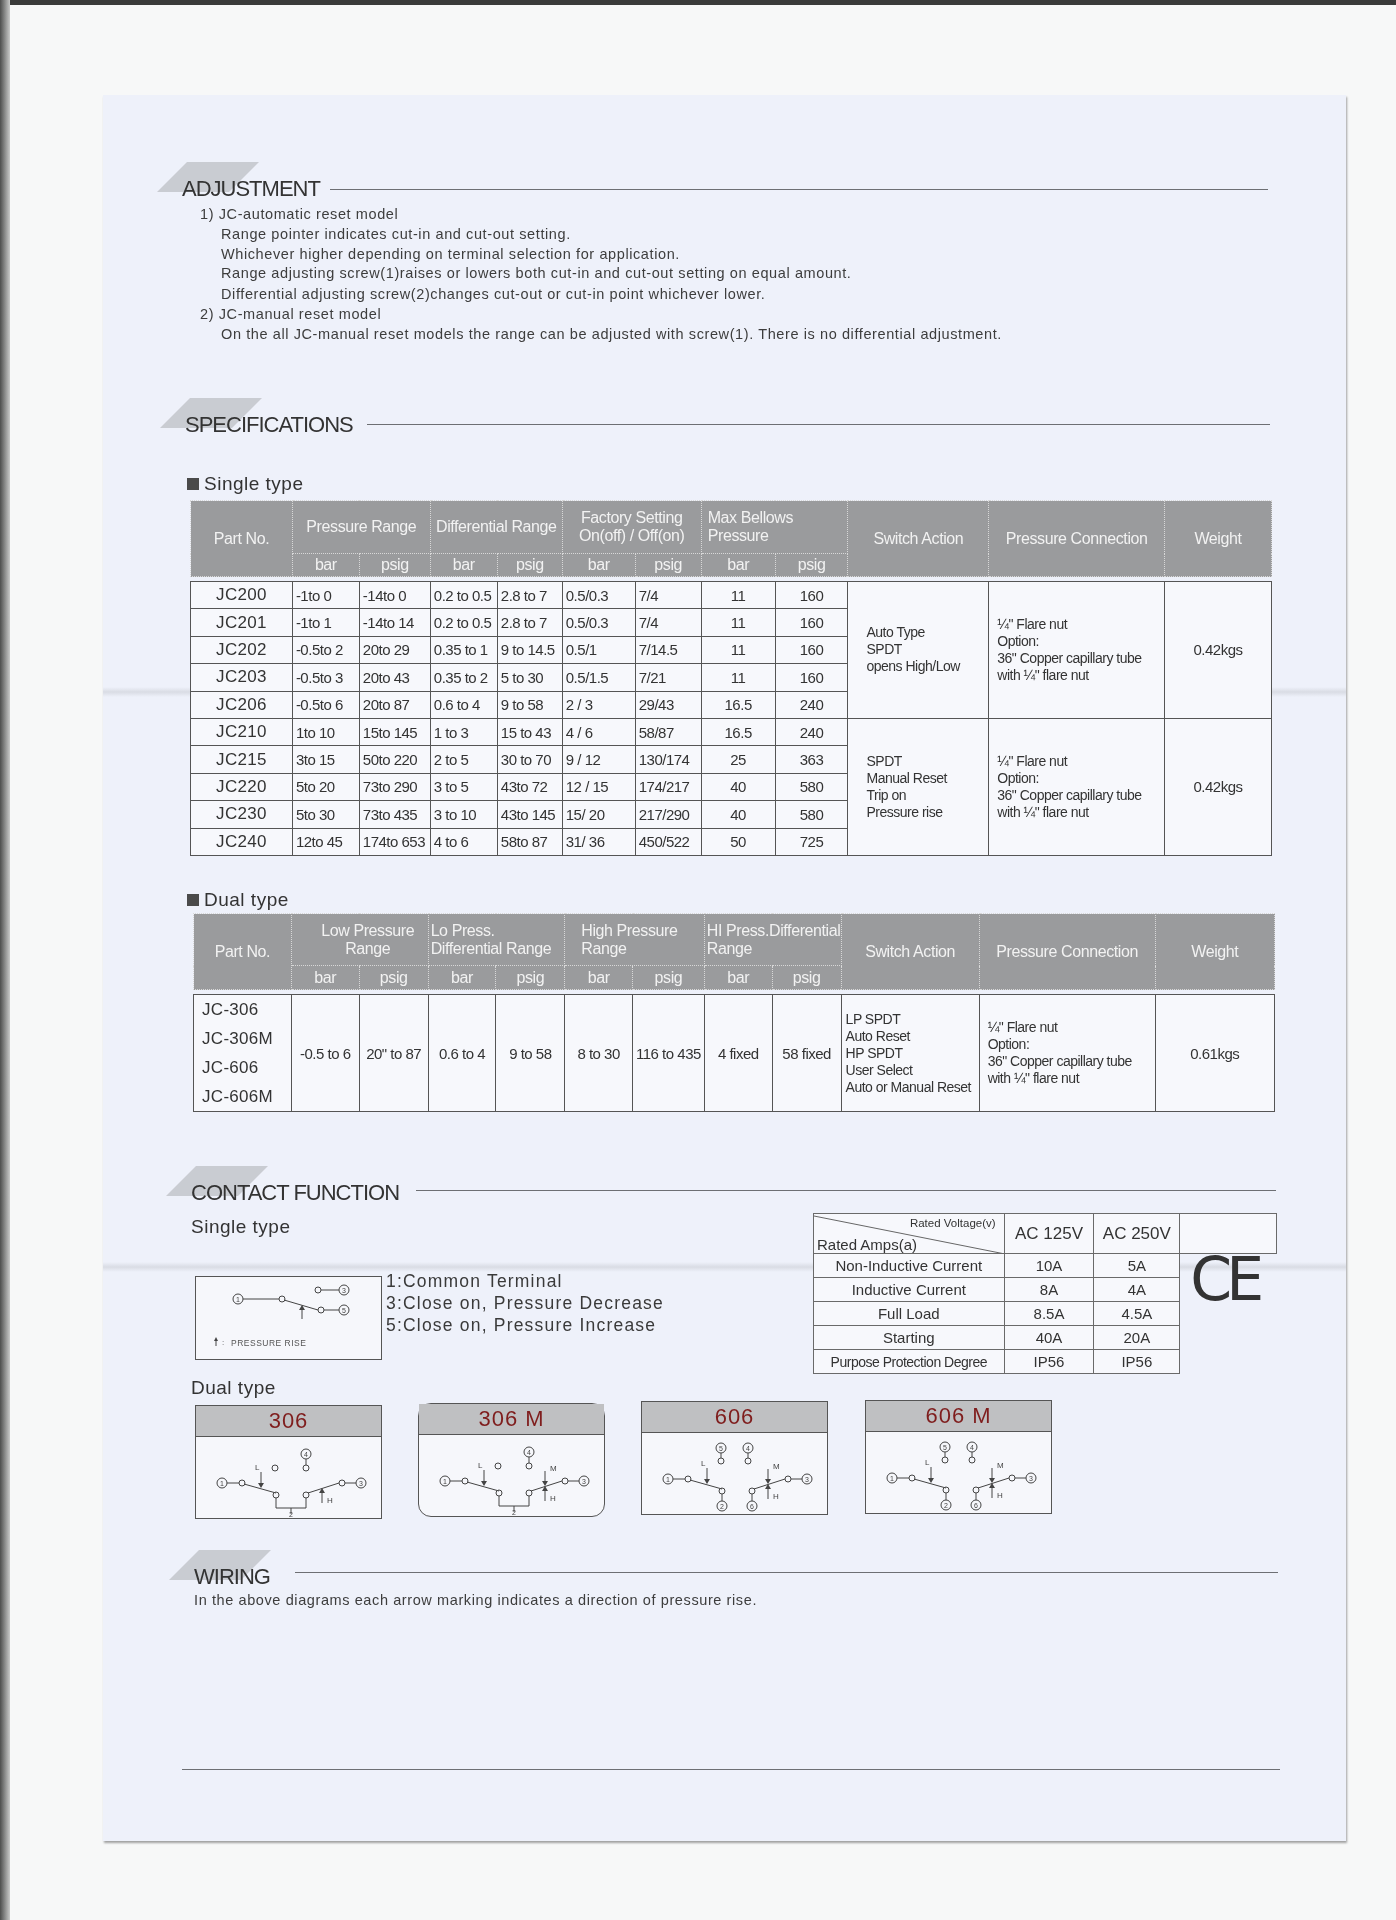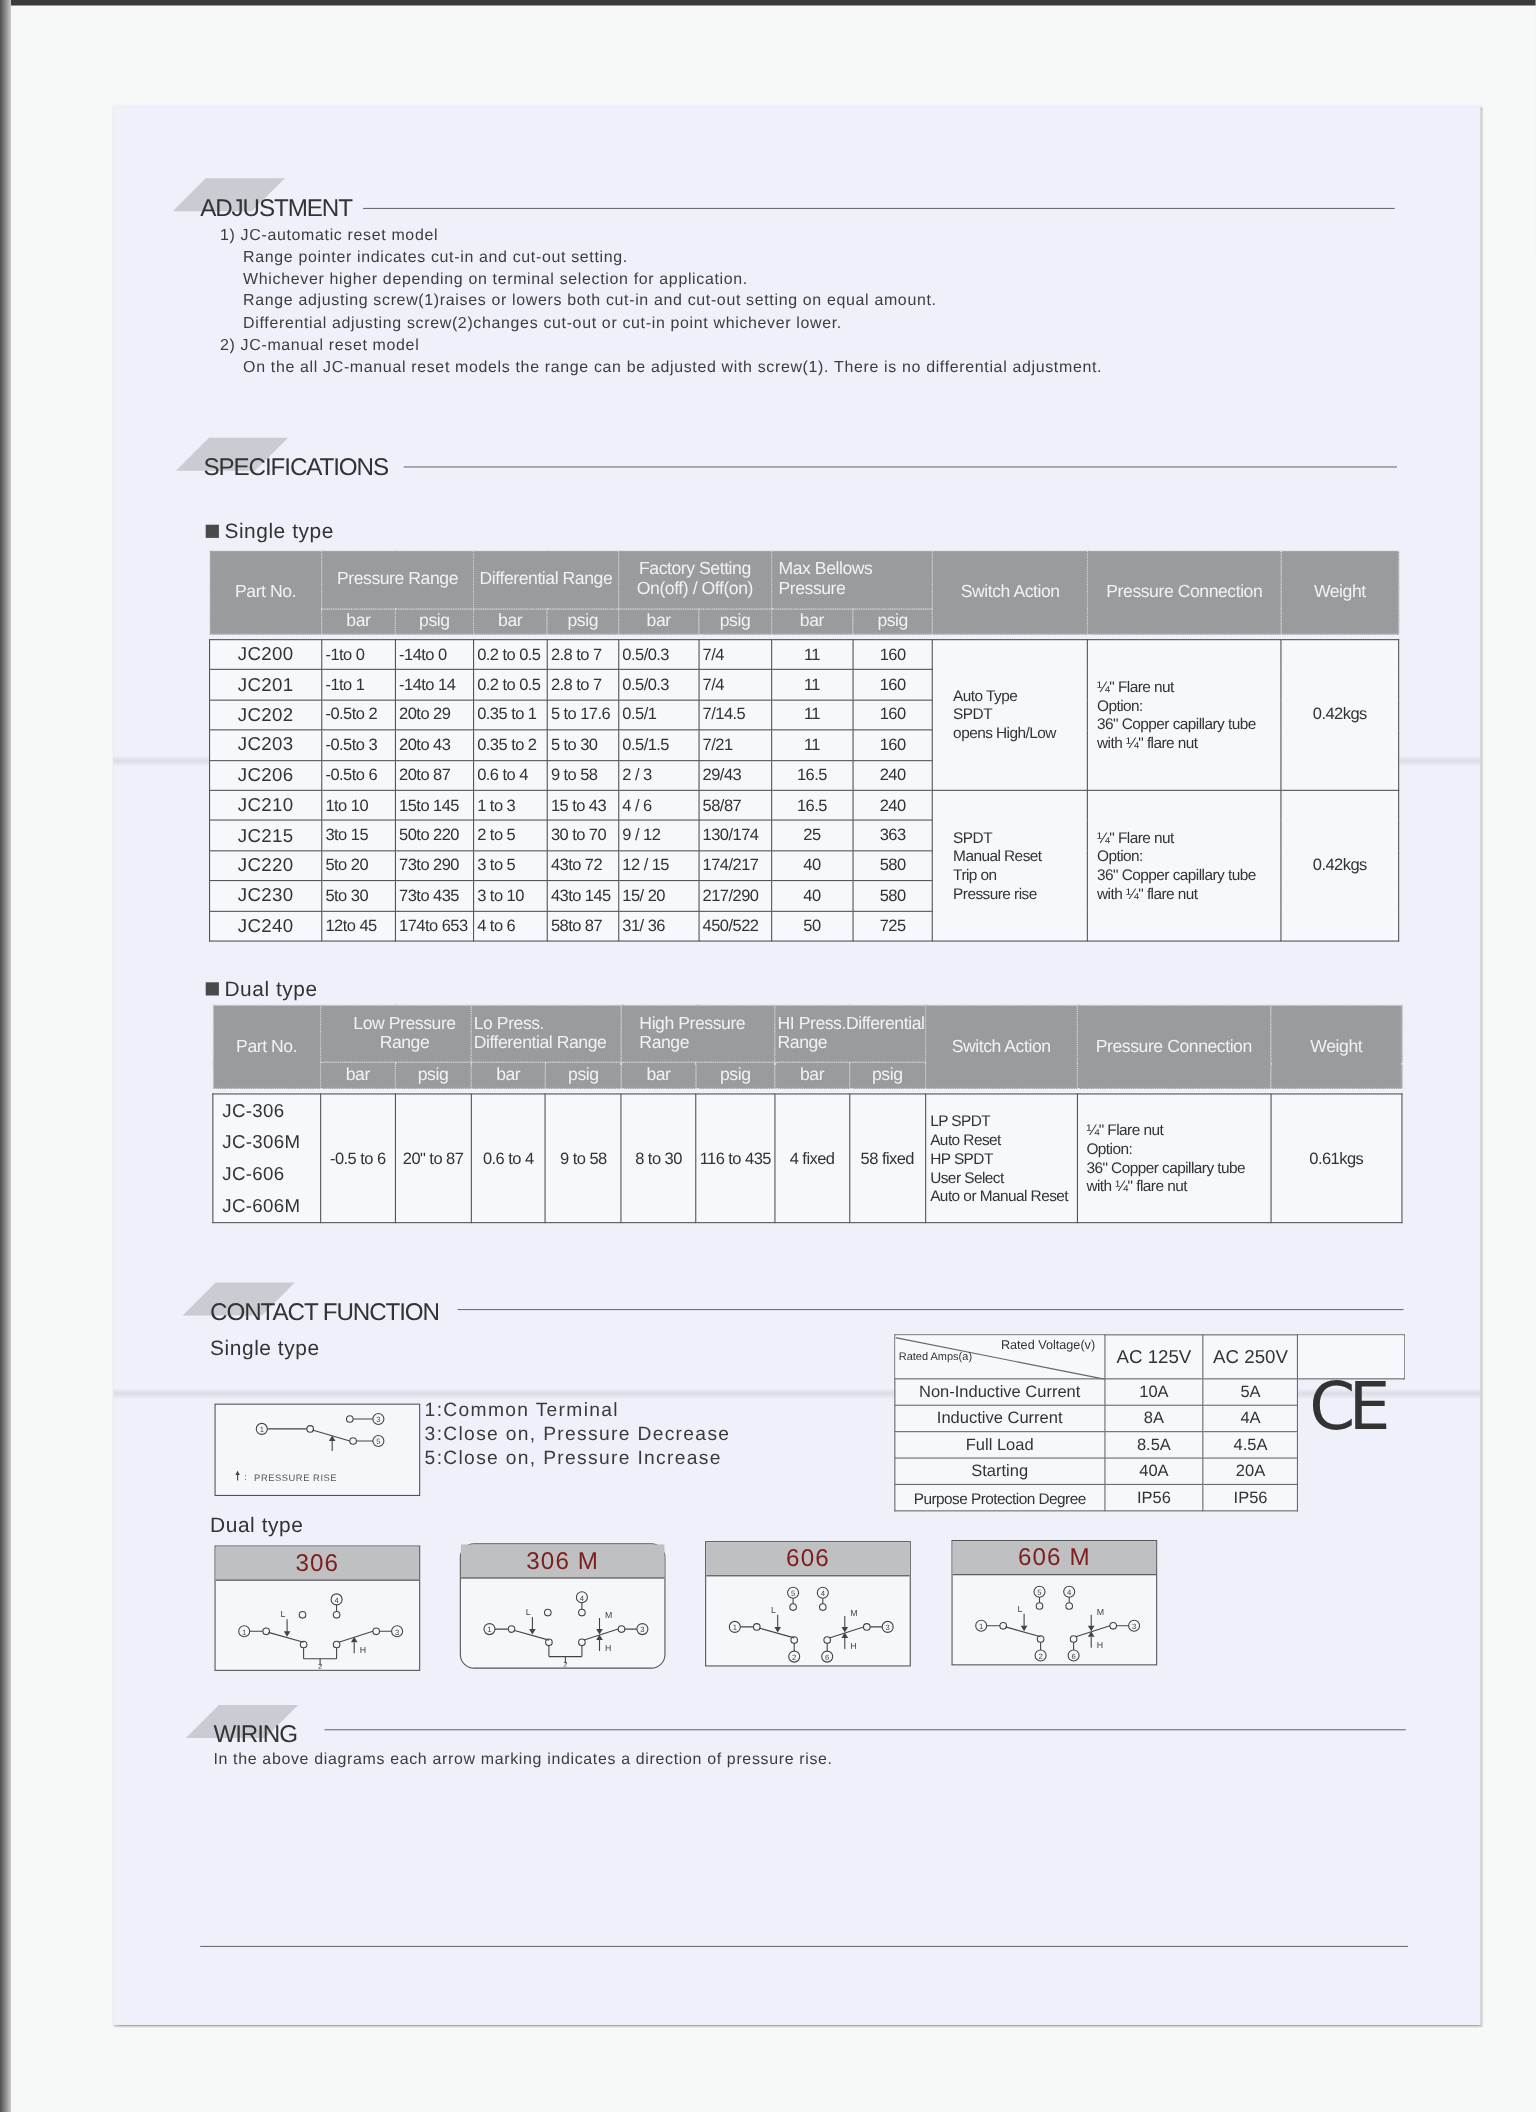--- a/index.html
+++ b/index.html
@@ -134,21 +134,21 @@
         <td class="">0.5/0.3</td>
         <td class="">7/4</td>
         <td class="c">11</td>
         <td class="c">160</td>
       </tr>
       <tr>
         <td class="pn">JC202</td>
         <td class="">-0.5to 2</td>
         <td class="">20to 29</td>
         <td class="">0.35 to 1</td>
-        <td class="">5 to 17.6</td>
+        <td class="">9 to 14.5</td>
         <td class="">0.5/1</td>
         <td class="">7/14.5</td>
         <td class="c">11</td>
         <td class="c">160</td>
       </tr>
       <tr>
         <td class="pn">JC203</td>
         <td class="">-0.5to 3</td>
         <td class="">20to 43</td>
         <td class="">0.35 to 2</td>
@@ -360,21 +360,21 @@
       <col style="width:86px">
       <col style="width:97px">
     </colgroup>
   <tbody>
       <tr style="height:40px;">
     <td style="position:relative;padding:0;">
       <svg width="191" height="40" style="position:absolute;left:0;top:0;">
             <line x1="0" y1="2" x2="191" y2="40" stroke="#666"></line>
           </svg>
       <span style="position:absolute;right:8px;top:3px;font-size:11.5px;padding-left:14px;">Rated Voltage(v)</span>
-      <span style="position:absolute;left:3px;bottom:14px;font-size:10px;">Rated Amps(a)</span>
+      <span style="position:absolute;left:3px;bottom:0;font-size:15px;">Rated Amps(a)</span>
     </td>
     <td style="font-size:17px;">AC 125V</td>
     <td style="font-size:17px;">AC 250V</td>
     <td rowspan="6" style="position:relative;">
       <span class="ce" style="left:10px;top:30px;">CE</span>
     </td>
   </tr>
   </tbody>
     <tbody id="rating-body">
       <tr>

